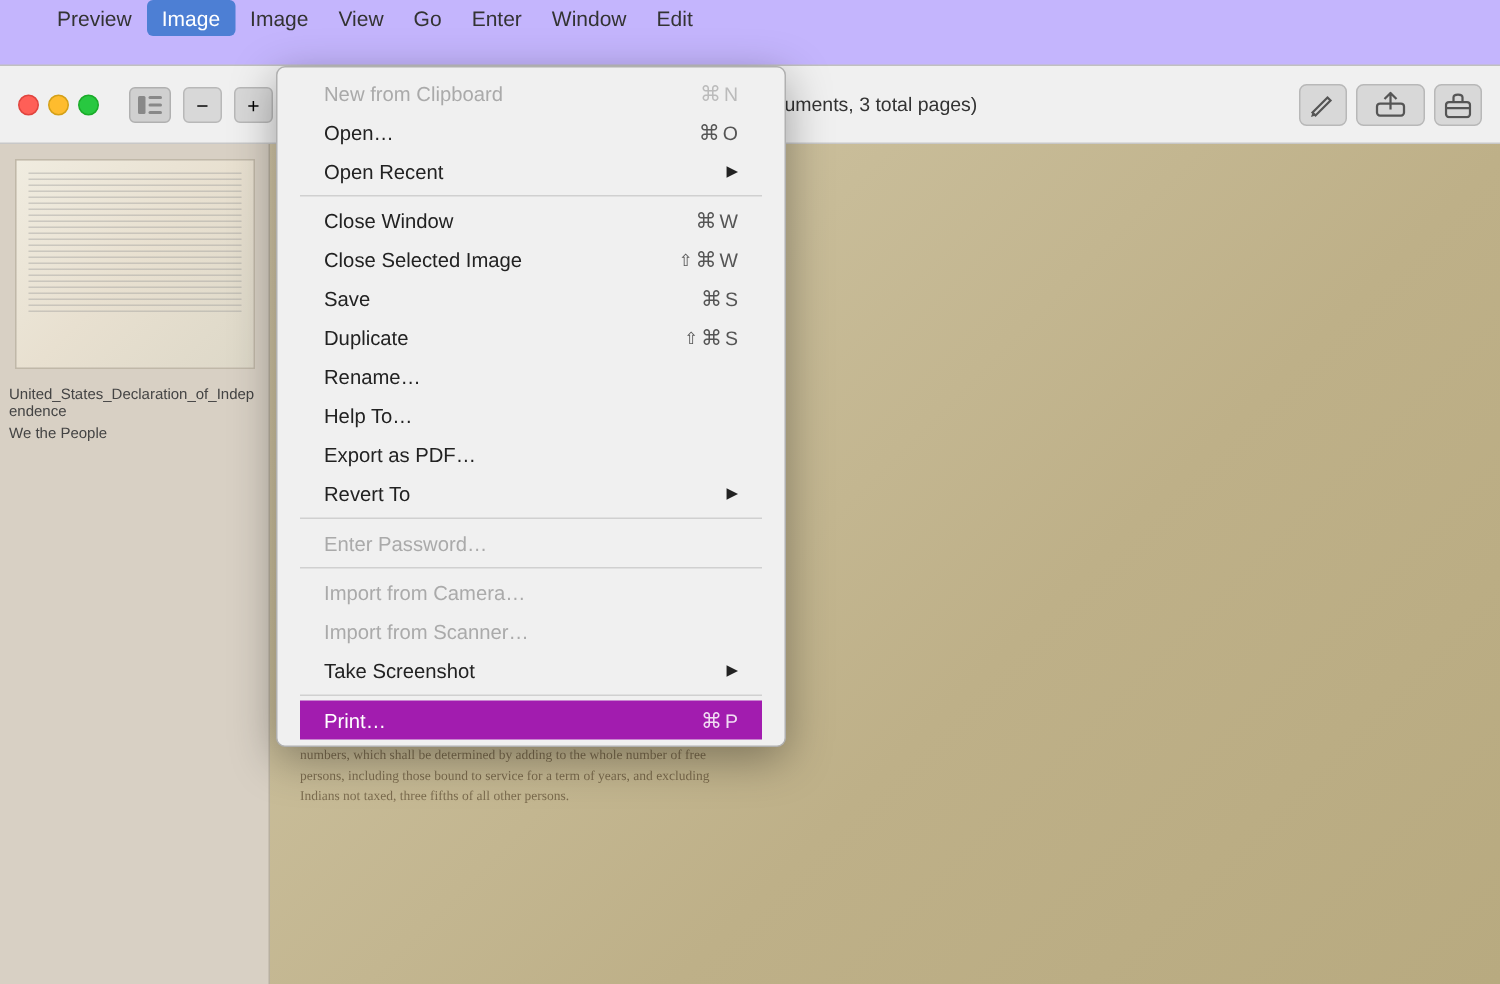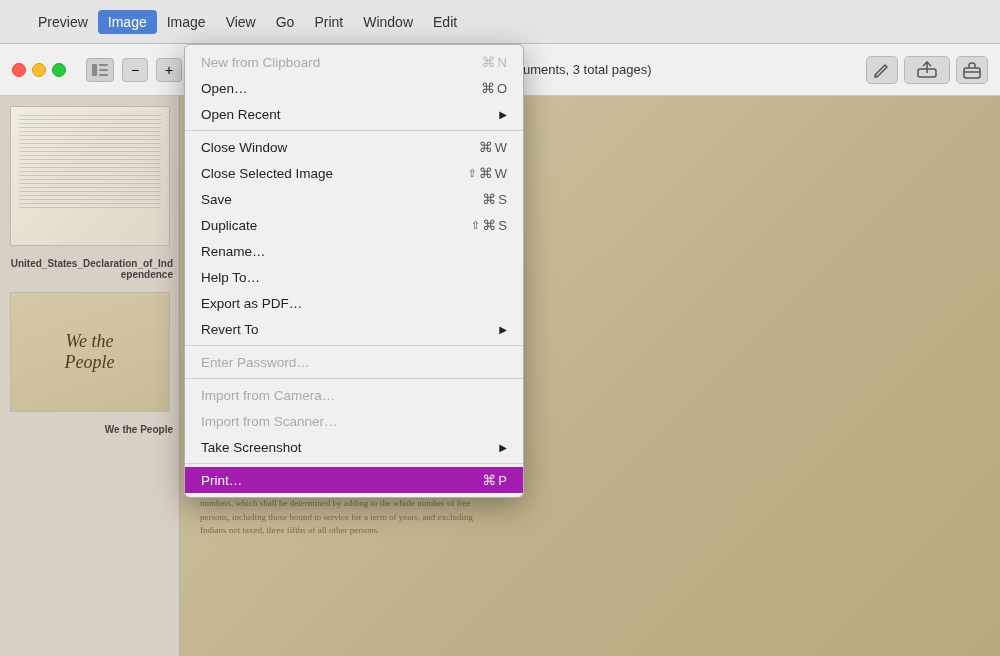--- a/index.html
+++ b/index.html
@@ -21,24 +21,24 @@
       height: 656px;
       background: #e8dcc8;
     }
 
     
     .menubar {
       position: absolute;
       top: 0; left: 0;
       width: 1000px;
       height: 44px;
-      background: #e5e5e5;
+      background: #c4b5fd;
       border-bottom: 1px solid #c0c0c0;
       display: flex;
-      align-items: center;
+      align-items: flex-start;
       padding: 0 8px;
       z-index: 100;
     }
 
     .menubar-apple {
       font-size: 18px;
       padding: 0 10px;
       color: #333;
       cursor: pointer;
     }
@@ -171,26 +171,25 @@
     }
 
     .thumb-line {
       height: 1px;
       background: #999;
       margin-bottom: 3px;
       opacity: 0.4;
     }
 
     .sidebar-label {
-      text-align: right;
+      text-align: left;
       font-size: 10px;
       color: #444;
       padding: 2px 6px;
       word-break: break-all;
-      font-weight: bold;
     }
 
     .sidebar-thumb2 {
       width: 160px;
       margin: 10px auto;
       background: #f5f0e8;
       border: 1px solid #c0b8a8;
       height: 120px;
     }
 
@@ -244,21 +243,21 @@
 
     .dropdown-menu {
       position: absolute;
       top: 44px;
       left: 184px;
       width: 340px;
       background: #f0f0f0;
       border: 1px solid #b0b0b0;
       border-radius: 6px;
       box-shadow: 0 8px 30px rgba(0,0,0,0.35);
-      padding: 4px 0;
+      padding: 4px 15px;
       z-index: 300;
     }
 
     .menu-item {
       display: flex;
       align-items: center;
       justify-content: space-between;
       padding: 5px 16px;
       font-size: 13.5px;
       color: #222;
@@ -372,34 +371,31 @@
           <div class="thumb-line"></div>
         <div class="thumb-line"></div>
           <div class="thumb-line"></div>
         <div class="thumb-line"></div>
           <div class="thumb-line"></div>
       </div>
     </div>
   </div>
   <div class="sidebar-label">United_States_Declaration_of_Independence</div>
 
-  <div class="sidebar-thumb2" style="background: linear-gradient(160deg, #d4c8a8 0%, #c8bc98 100%); display:flex; align-items:center; justify-content:center;">
-    <div style="font-size:18px; font-style:italic; font-family:Georgia,serif; color:#2a1a05; text-align:center; opacity:0.8;">We the<br>People</div>
-  </div>
   <div class="sidebar-label">We the People</div>
 </div>
 
 <div class="menubar">
   <span class="menubar-apple"></span>
   <span class="menubar-item">Preview</span>
   <span class="menubar-item active">Image</span>
   <span class="menubar-item">Image</span>
   <span class="menubar-item">View</span>
   <span class="menubar-item">Go</span>
-  <span class="menubar-item">Print</span>
+  <span class="menubar-item">Enter</span>
   <span class="menubar-item">Window</span>
   <span class="menubar-item">Edit</span>
 </div>
 
 <div class="toolbar">
   <div class="traffic-lights">
     <button class="tl-btn tl-close"></button>
     <button class="tl-btn tl-min"></button>
     <button class="tl-btn tl-max"></button>
   </div>

